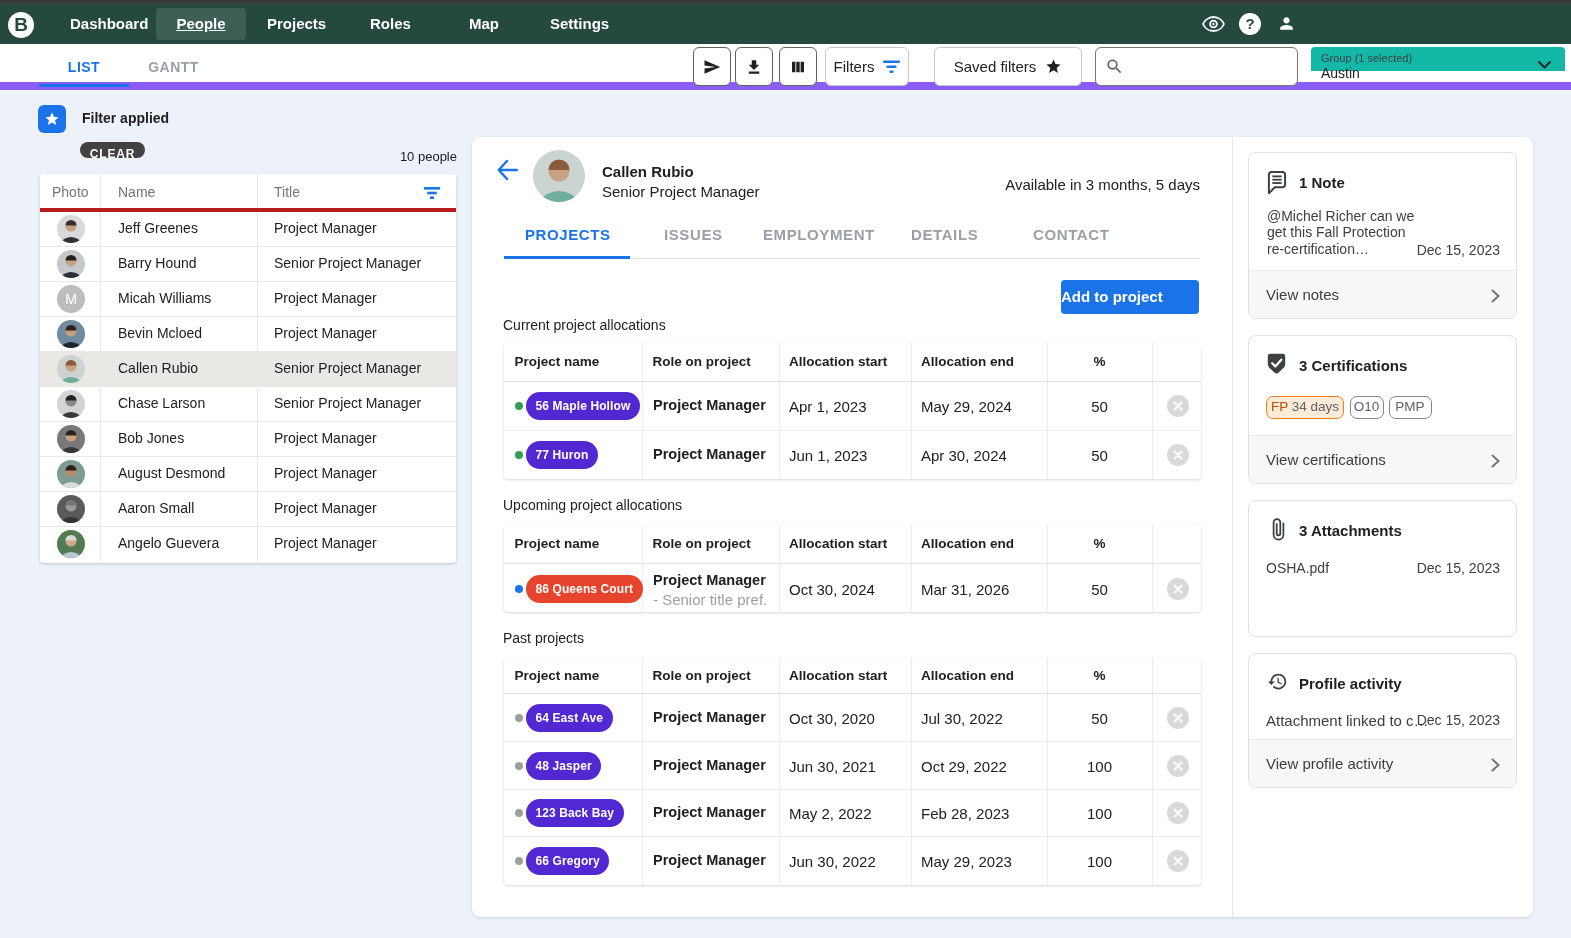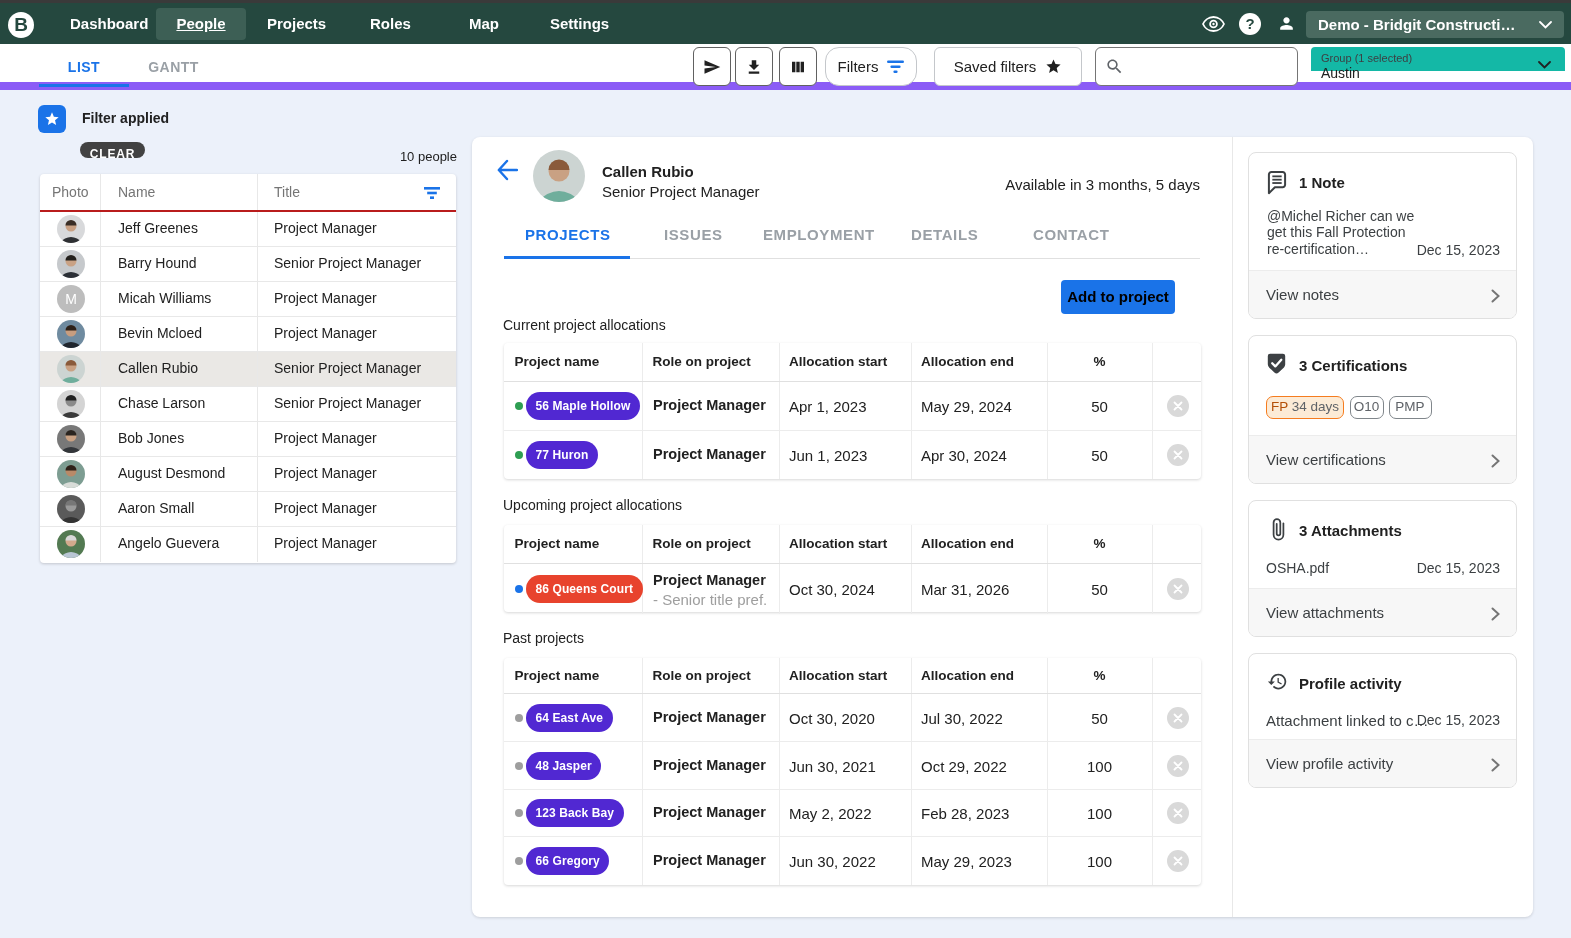--- a/index.html
+++ b/index.html
@@ -25,21 +25,21 @@
 #groupdd { position:absolute; left:1311px; top:3px; width:254px; height:24px; background:#14b8a6; border-radius:4px 4px 0 0; padding:5px 0 0 10px; }
 #groupdd .lbl { font-size:11px; color:#3c4043; }
 #groupdd .val { font-size:14px; color:#212121; margin-top:1px; }
 
 
 #star-box { position:absolute; left:38px; top:105px; width:28px; height:28px; border-radius:6px; background:#1a73e8; display:flex; align-items:center; justify-content:center; }
 #filter-applied { position:absolute; left:82px; top:110px; font-size:14px; font-weight:700; color:#212121; }
 #clear-btn { position:absolute; left:80px; top:142px; width:65px; height:16px; border-radius:12px; background:#424242; color:#fff; font-size:12px; font-weight:700; letter-spacing:0.8px; text-align:center; line-height:24px; }
 #ten-people { position:absolute; left:257px; top:149px; width:200px; text-align:right; font-size:13px; color:#212121; }
 #ptable { position:absolute; left:40px; top:174px; width:416px; height:389px; background:#fff; border-radius:4px; box-shadow:0 1px 3px rgba(0,0,0,0.18); }
-#ptable .hdr { position:relative; height:38px; border-bottom:2px solid #b91c1c; color:#757575; font-size:14px; }
+#ptable .hdr { position:relative; height:38px; border-bottom:4px solid #b91c1c; color:#757575; font-size:14px; }
 #ptable .row { position:relative; height:35px; border-bottom:1px solid #e8e8e8; font-size:14px; color:#212121; }
 #ptable .row:last-child { border-bottom:none; }
 #ptable .c1 { position:absolute; left:0; top:0; bottom:0; width:61px; border-right:1px solid #e8e8e8; }
 #ptable .c2 { position:absolute; left:61px; top:0; bottom:0; width:157px; border-right:1px solid #e8e8e8; }
 .av { position:absolute; left:17px; top:3px; width:28px; height:28px; border-radius:50%; overflow:hidden; }
 .nm { position:absolute; left:78px; top:8px; }
 .tt { position:absolute; left:234px; top:8px; }
 .hl { background:#eae8e5; }
 
 
@@ -82,43 +82,40 @@
   <div class="navitem" style="left:550px;width:56px;">Settings</div>
   <svg class="abs" style="left:1202px;top:13px;" width="23" height="16" viewBox="0 0 23 16">
       <path d="M11.5 1 C6 1 2.3 5 1 8 c1.3 3 5 7 10.5 7 s9.2-4 10.5-7 c-1.3-3-5-7-10.5-7 z" fill="none" stroke="#fff" stroke-width="1.8"></path>
       <circle cx="11.5" cy="8" r="3.4" fill="none" stroke="#fff" stroke-width="1.8"></circle>
       <circle cx="11.5" cy="8" r="1.2" fill="#fff"></circle>
     </svg>
   <span class="abs" style="left:1239px;top:10px;width:22px;height:22px;border-radius:50%;background:#fff;color:#25483f;font-weight:700;font-size:15px;text-align:center;line-height:22px;">?</span>
   <svg class="abs" style="left:1277px;top:11px;" width="19" height="19" viewBox="0 0 24 24">
       <path fill="#fff" d="M12 12c2.21 0 4-1.79 4-4s-1.79-4-4-4-4 1.79-4 4 1.79 4 4 4zm0 2c-2.67 0-8 1.34-8 4v2h16v-2c0-2.66-5.33-4-8-4z"></path>
     </svg>
-  <div id="orgdd" style="position:absolute;">Demo - Bridgit Constructi…<svg style="position:absolute;right:12px;top:10px;" width="13" height="8" viewBox="0 0 13 8">
-        <path d="M1 1 L6.5 6.5 L12 1" stroke="#fff" stroke-width="1.8" fill="none" stroke-linecap="round"></path>
-      </svg></div>
 </div>
 <div id="toolbar">
   <div id="tab-list">LIST</div>
   <div id="tab-gantt">GANTT</div>
   <div class="icbtn" style="left:693px;">
       <svg width="20" height="18" viewBox="0 0 24 24">
         <path fill="#212121" d="M2.01 21L23 12 2.01 3 2 10l15 2-15 2z"></path>
       </svg>
     </div>
   <div class="icbtn" style="left:735px;">
       <svg width="18" height="18" viewBox="0 0 24 24">
         <path fill="#212121" d="M19 9h-4V3H9v6H5l7 7 7-7zM5 18v3h14v-3H5z"></path>
       </svg>
     </div>
   <div class="icbtn" style="left:779px;">
       <svg width="18" height="18" viewBox="0 0 24 24">
         <path fill="#212121" d="M4 5h4.5v14H4zM9.75 5h4.5v14h-4.5zM15.5 5H20v14h-4.5z"></path>
       </svg>
     </div>
-  <div class="txtbtn" style="left:825px;width:92px;border-radius:14px;">Filters<svg width="17" height="14" viewBox="0 0 17 14">
+  <div class="txtbtn" style="left:825px;width:84px;">Filters<svg width="17" height="14" viewBox="0 0 17 14">
         <g fill="#1a73e8">
           <rect x="0" y="0.5" width="17" height="2.4" rx="1.2"></rect>
           <rect x="3.4" y="5.5" width="10.2" height="2.4" rx="1.2"></rect>
           <rect x="6.4" y="10.5" width="4.2" height="2.4" rx="1.2"></rect>
         </g>
       </svg></div>
   <div class="txtbtn" style="left:934px;width:148px;">Saved filters<svg width="17" height="17" viewBox="0 0 24 24">
         <path fill="#212121" d="M12 17.27L18.18 21l-1.64-7.03L22 9.24l-7.19-.61L12 2 9.19 8.63 2 9.24l5.46 4.73L5.82 21z"></path>
       </svg></div>
   <div id="searchbox">
@@ -281,21 +278,21 @@
   <div class="abs" style="left:130px;top:26px;font-size:15px;font-weight:700;color:#212121;">Callen Rubio</div>
   <div class="abs" style="left:130px;top:46px;font-size:15px;color:#212121;">Senior Project Manager</div>
   <div class="abs" style="left:428px;top:39px;width:300px;text-align:right;font-size:15px;color:#212121;">Available in 3 months, 5 days</div>
   <div class="abs" style="left:53px;top:89px;font-size:15px;font-weight:700;letter-spacing:0.6px;color:#1a73e8;">PROJECTS</div>
   <div class="abs" style="left:192px;top:89px;font-size:15px;font-weight:700;letter-spacing:0.6px;color:#9aa0a6;">ISSUES</div>
   <div class="abs" style="left:291px;top:89px;font-size:15px;font-weight:700;letter-spacing:0.6px;color:#9aa0a6;">EMPLOYMENT</div>
   <div class="abs" style="left:439px;top:89px;font-size:15px;font-weight:700;letter-spacing:0.6px;color:#9aa0a6;">DETAILS</div>
   <div class="abs" style="left:561px;top:89px;font-size:15px;font-weight:700;letter-spacing:0.6px;color:#9aa0a6;">CONTACT</div>
   <div class="abs" style="left:32px;top:121px;width:696px;height:1px;background:#e0e0e0;"></div>
   <div class="abs" style="left:32px;top:119px;width:126px;height:3px;background:#1a73e8;"></div>
-  <div class="abs" style="left:589px;top:143px;width:114px;height:34px;background:#1a73e8;border-radius:4px;color:#000000;font-size:15px;font-weight:700;text-align:center;line-height:34px;">Add to project</div>
+  <div class="abs" style="left:589px;top:143px;width:138px;height:34px;background:#1a73e8;border-radius:4px;color:#ffffff;font-size:15px;font-weight:700;text-align:left;line-height:34px;">Add to project</div>
 
   <div class="mlabel" style="left:31px;top:180px;">Current project allocations</div>
   <div class="mtable" style="top:206px;height:136px;">
     <div class="thdr">
       <span class="vl vl1"></span>
         <span class="vl vl2"></span>
         <span class="vl vl3"></span>
         <span class="vl vl4"></span>
         <span class="vl vl5"></span>
       <span class="abs" style="left:10.5px;top:11px;">Project name</span>
@@ -495,23 +492,20 @@
         <path d="M1.5 1.5 L7.5 7 L1.5 12.5" stroke="#757575" stroke-width="2" fill="none" stroke-linecap="round"></path>
       </svg></div>
 </div>
 <div class="card" style="top:500px;height:137px;">
   <svg class="icn" style="left:23px;" width="13" height="23" viewBox="0 0 13 23">
       <path d="M11.4 5.3 v11.4 a4.9 4.9 0 0 1 -9.8 0 V4.4 a3.35 3.35 0 0 1 6.7 0 V15.6 a1.8 1.8 0 0 1 -3.6 0 V5.8" stroke="#3c4043" stroke-width="1.75" fill="none" stroke-linecap="round"></path>
     </svg>
   <div class="ttl">3 Attachments</div>
   <div class="abs" style="left:17px;top:59px;font-size:14px;color:#3c4043;">OSHA.pdf</div>
   <div class="abs" style="right:16px;top:59px;font-size:14px;color:#3c4043;">Dec 15, 2023</div>
-  <div class="foot">View attachments<svg class="chev" width="9" height="14" viewBox="0 0 9 14">
-        <path d="M1.5 1.5 L7.5 7 L1.5 12.5" stroke="#757575" stroke-width="2" fill="none" stroke-linecap="round"></path>
-      </svg></div>
 </div>
 <div class="card" style="top:653px;height:135px;">
   <svg class="icn" width="21" height="21" viewBox="0 0 24 24">
       <path fill="#3c4043" d="M13 3c-4.97 0-9 4.03-9 9H1l3.89 3.89.07.14L9 12H6c0-3.87 3.13-7 7-7s7 3.13 7 7-3.13 7-7 7c-1.93 0-3.68-.79-4.94-2.06l-1.42 1.42C8.27 19.99 10.51 21 13 21c4.97 0 9-4.03 9-9s-4.03-9-9-9zm-1 5v5l4.28 2.54.72-1.21-3.5-2.08V8H12z"></path>
     </svg>
   <div class="ttl">Profile activity</div>
   <div class="abs" style="left:17px;top:58px;font-size:15px;color:#3c4043;">Attachment linked to c…</div>
   <div class="abs" style="right:16px;top:58px;font-size:14px;color:#3c4043;">Dec 15, 2023</div>
   <div class="foot">View profile activity<svg class="chev" width="9" height="14" viewBox="0 0 9 14">
         <path d="M1.5 1.5 L7.5 7 L1.5 12.5" stroke="#757575" stroke-width="2" fill="none" stroke-linecap="round"></path>

